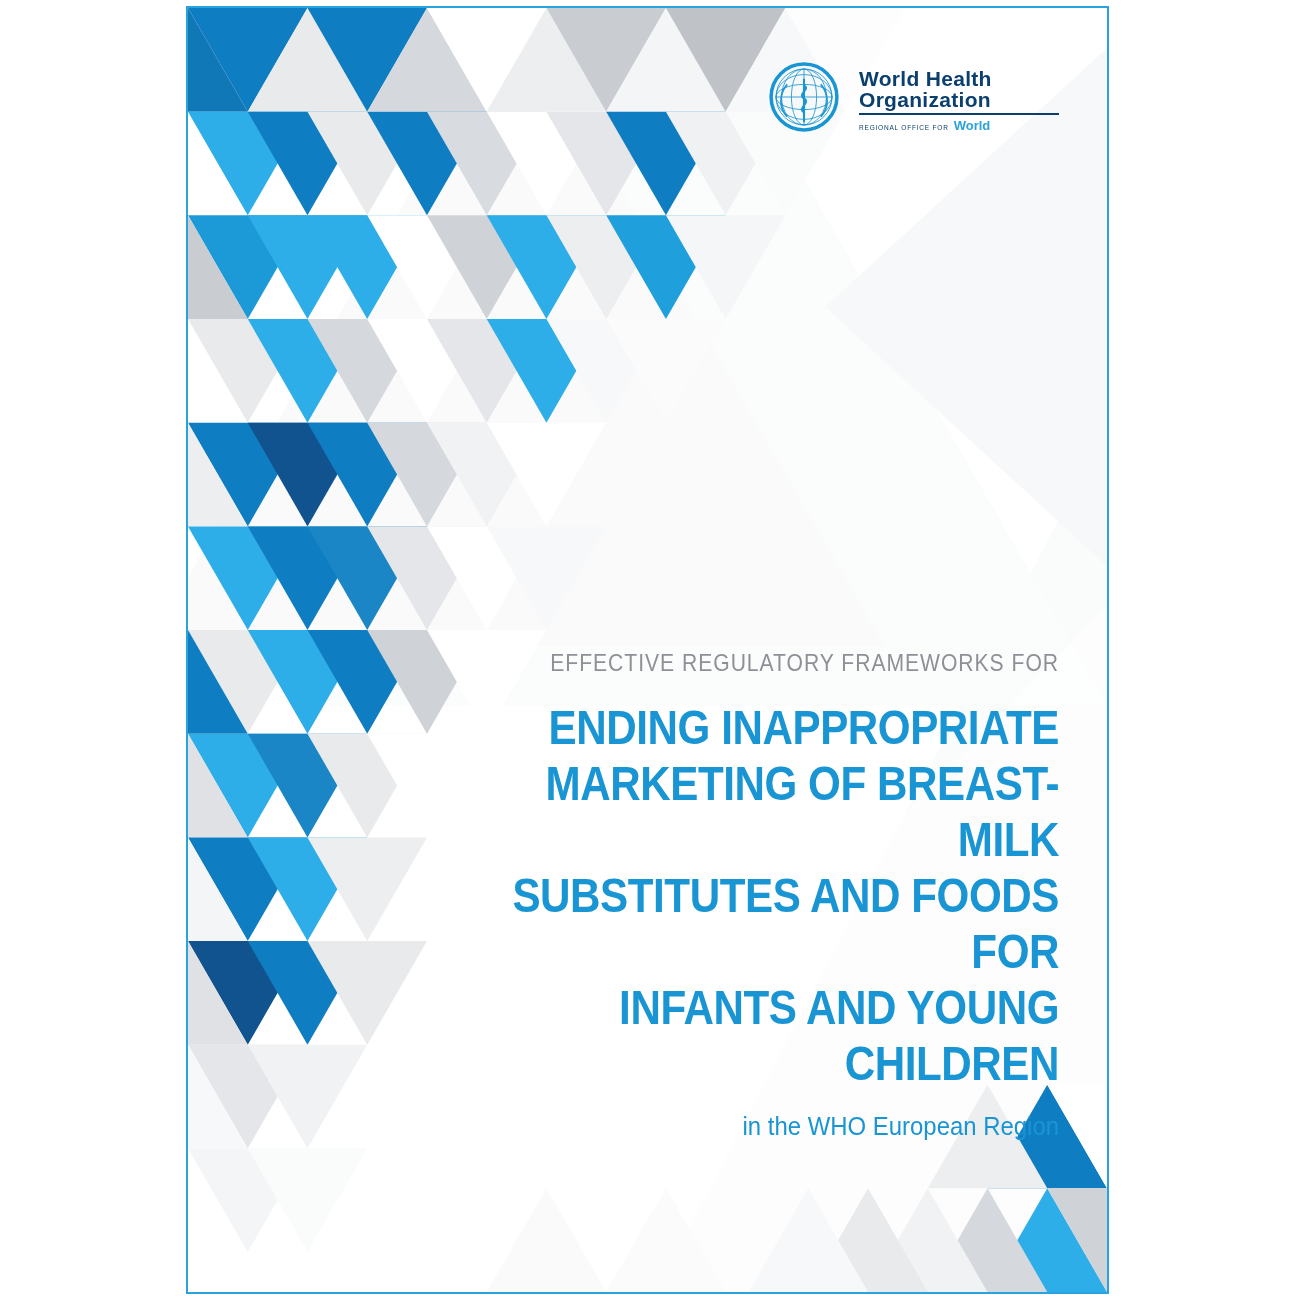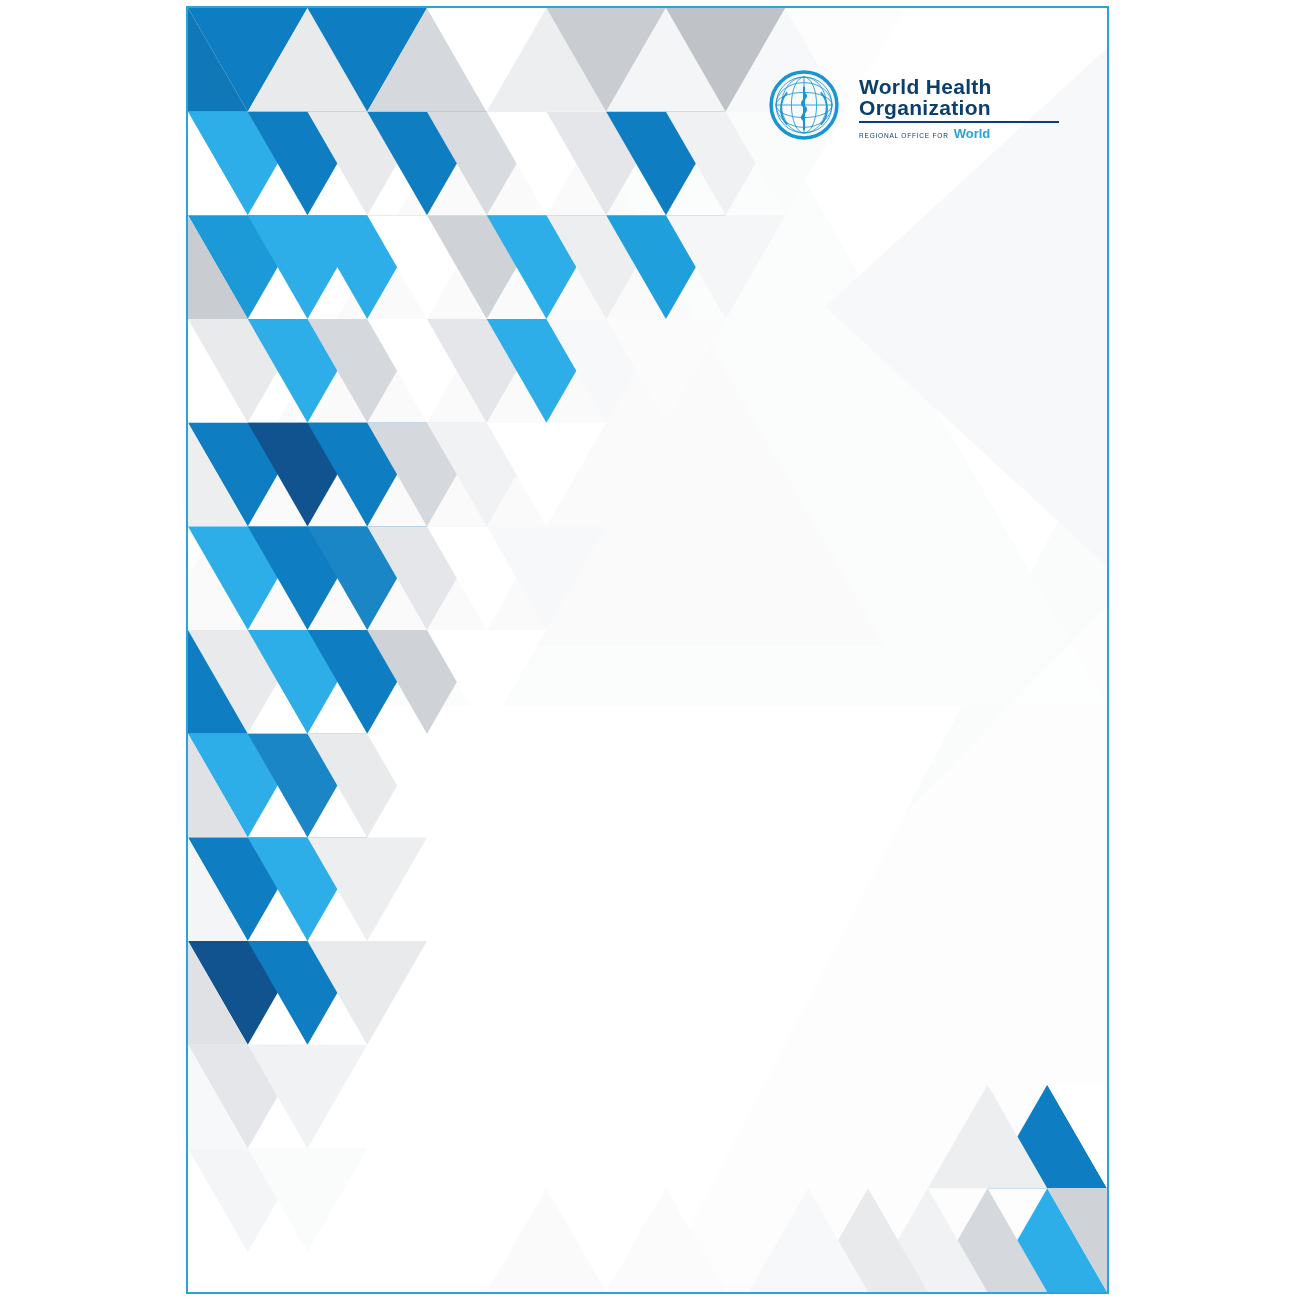--- a/index.html
+++ b/index.html
@@ -32,21 +32,21 @@
     left: 0;
     top: 0;
     width: 100%;
     height: 100%;
   }
 
   
   #who-logo {
     position: absolute;
     right: 48px;
-    top: 62px;
+    top: 54px;
     display: flex;
     align-items: flex-start;
     gap: 20px;
   }
   #who-emblem {
     width: 70px;
     height: 70px;
     flex: 0 0 auto;
   }
   #who-wordmark {
@@ -277,14 +277,24 @@
       <div class="line">World Health</div>
       <div class="line">Organization</div>
       <div id="who-rule"></div>
       <div id="who-region">
         <span class="small">REGIONAL OFFICE FOR</span>
         <span class="europe">World</span>
       </div>
     </div>
   </div>
 
+  <div id="title-block">
+    <div id="eyebrow">EFFECTIVE REGULATORY FRAMEWORKS FOR</div>
+    <div id="main-title">
+      <div>ENDING INAPPROPRIATE</div>
+      <div>MARKETING OF BREAST-MILK</div>
+      <div>SUBSTITUTES AND FOODS FOR</div>
+      <div>INFANTS AND YOUNG CHILDREN</div>
+    </div>
+    <div id="subtitle">in the WHO European Region</div>
+  </div>
 
 </div>
 
 </body></html>

